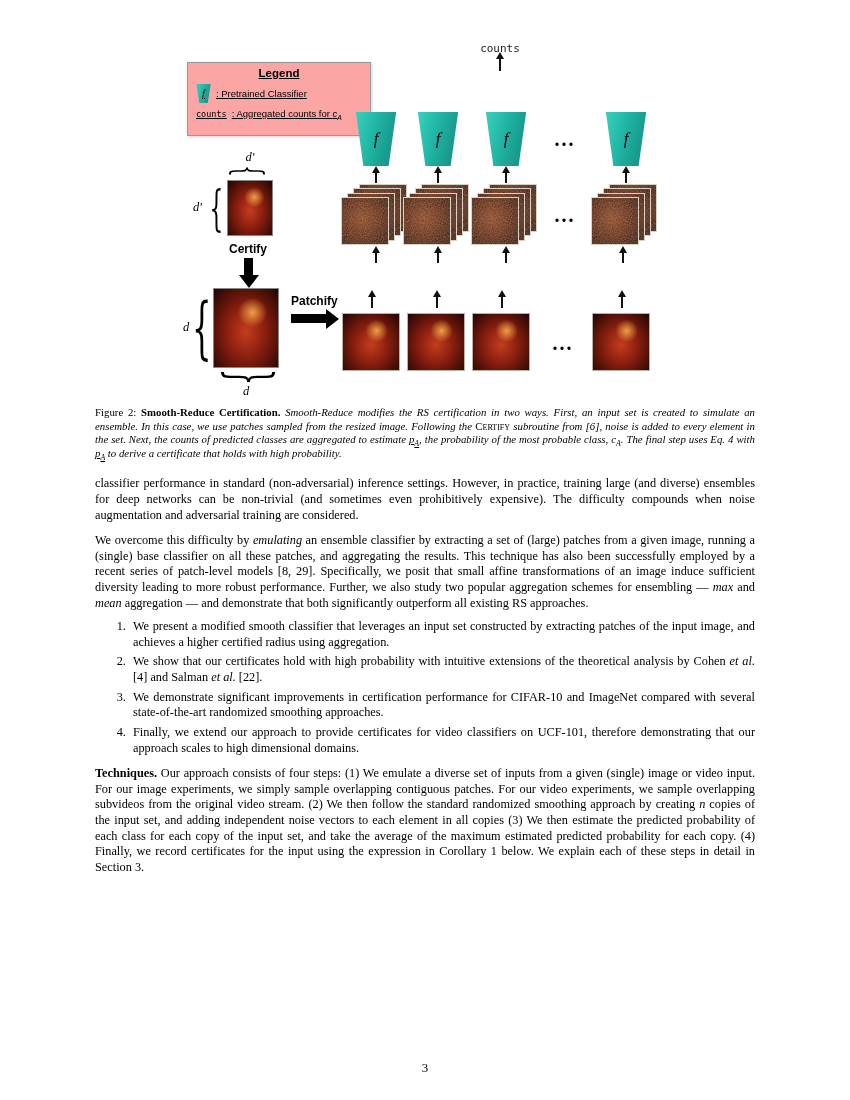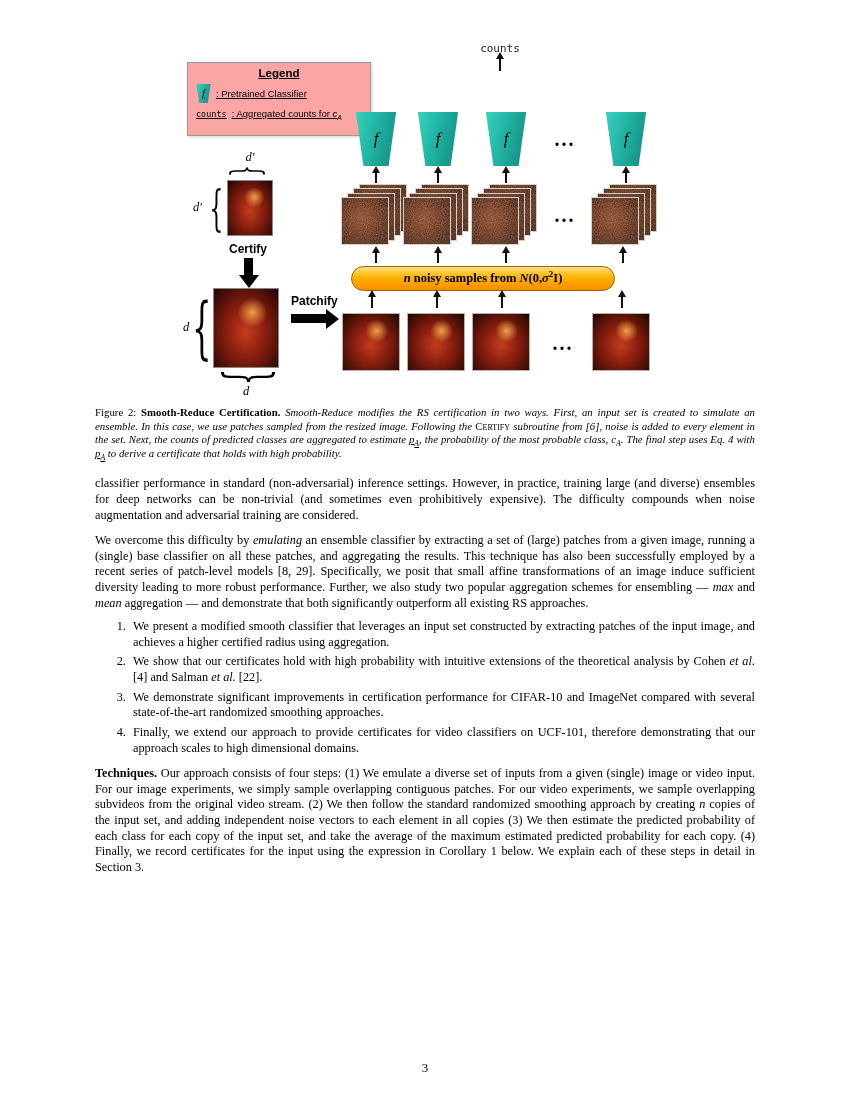--- a/index.html
+++ b/index.html
@@ -240,23 +240,20 @@
           </svg>
         </div>
       </div>
     <div class="dots" style="left:450px; top:164px;">...</div>
 
     <div class="arrow-up" style="left:280px; top:212px; height:11px;"></div>
     <div class="arrow-up" style="left:342px; top:212px; height:11px;"></div>
     <div class="arrow-up" style="left:410px; top:212px; height:11px;"></div>
     <div class="arrow-up" style="left:527px; top:212px; height:11px;"></div>
 
-    <div class="noise-bar">
-      <span><span class="s-i">n</span><span> noisy samples from </span><span class="s-i">N</span><span>(0,</span><span class="s-i">σ</span><span class="s-sup">2</span><span class="s-b">I</span><span>)</span></span>
-    </div>
 
     <div class="arrow-up" style="left:276px; top:256px; height:12px;"></div>
     <div class="arrow-up" style="left:341px; top:256px; height:12px;"></div>
     <div class="arrow-up" style="left:406px; top:256px; height:12px;"></div>
     <div class="arrow-up" style="left:526px; top:256px; height:12px;"></div>
 
     <div class="patch photo" style="left:247px;"></div>
     <div class="patch photo" style="left:312px;"></div>
     <div class="patch photo" style="left:377px;"></div>
     <div class="patch photo" style="left:497px;"></div>

